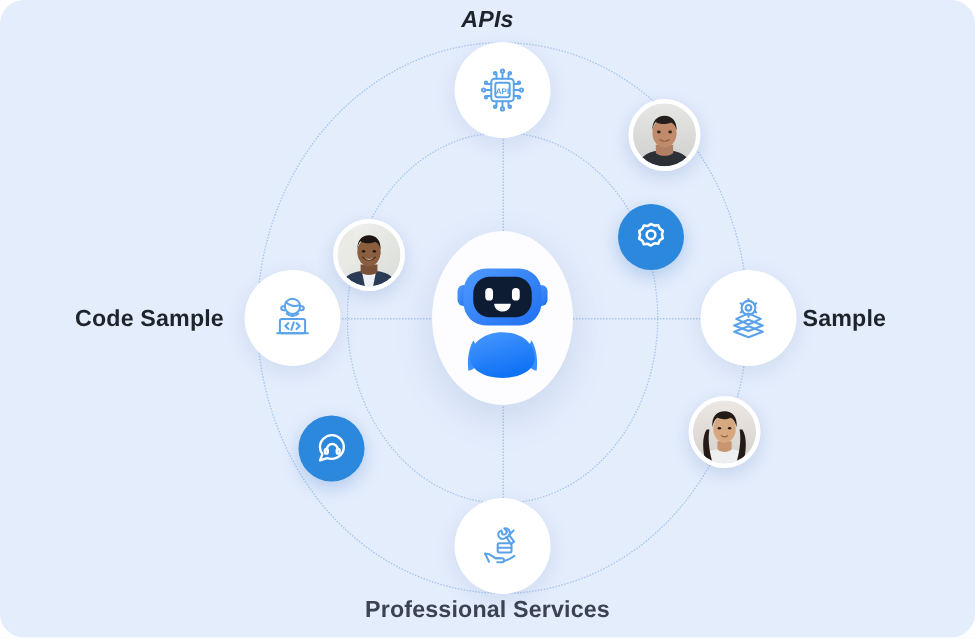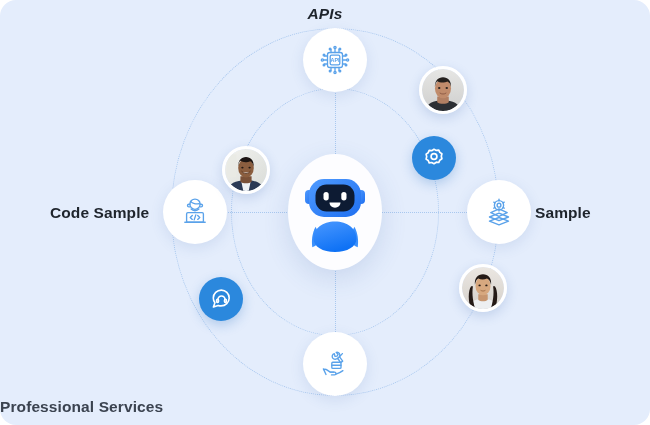--- a/index.html
+++ b/index.html
@@ -105,21 +105,21 @@
     position: absolute;
     color: #1e242c;
     font-size: 15.5px;
     font-weight: 700;
     letter-spacing: .1px;
     white-space: nowrap;
   }
   .label-apis  { left: 0; right: 0; top: 5px; text-align: center; font-style: italic; }
   .label-tools { left: 535px; top: 204px; }
   .label-code  { left: 50px;  top: 204px; }
-  .label-prof  { left: 0; right: 0; top: 398px; 
+  .label-prof  { left: 0; right: 0; top: 398px; text-align: center;
                  color:#3b4350; font-weight:600; }
 
   .icon-svg { display: block; }
 </style>
 </head>
 <body>
 
 <div id="stage">
 
   <div class="ring ring-outer"></div>

